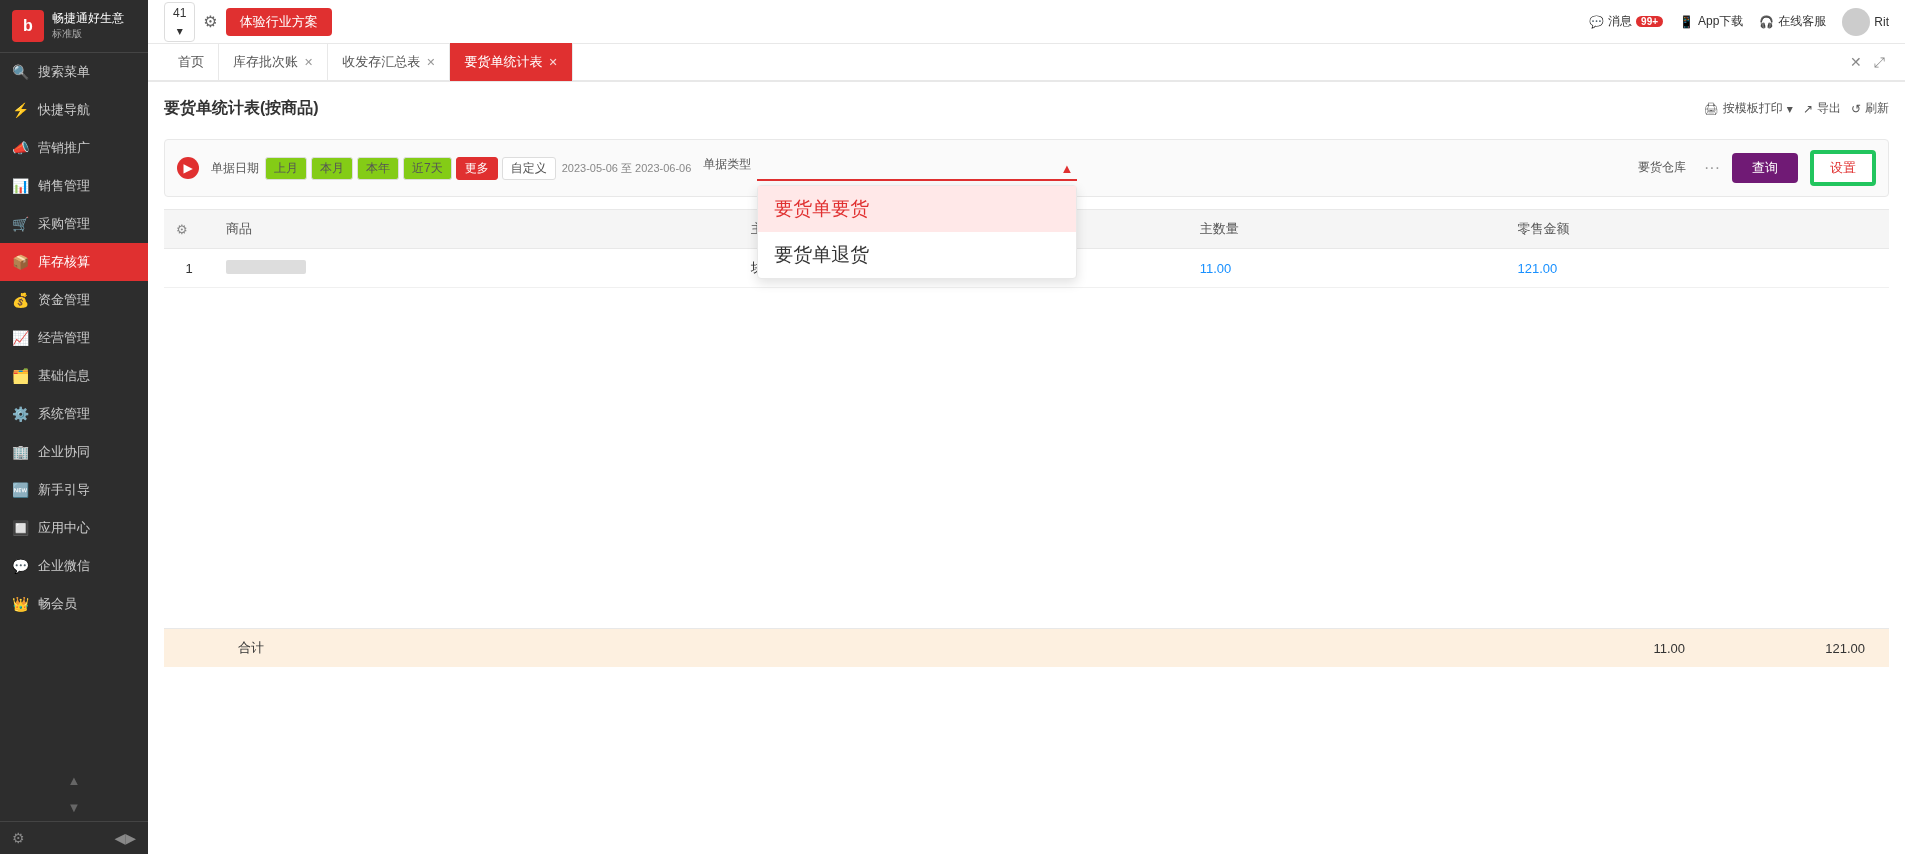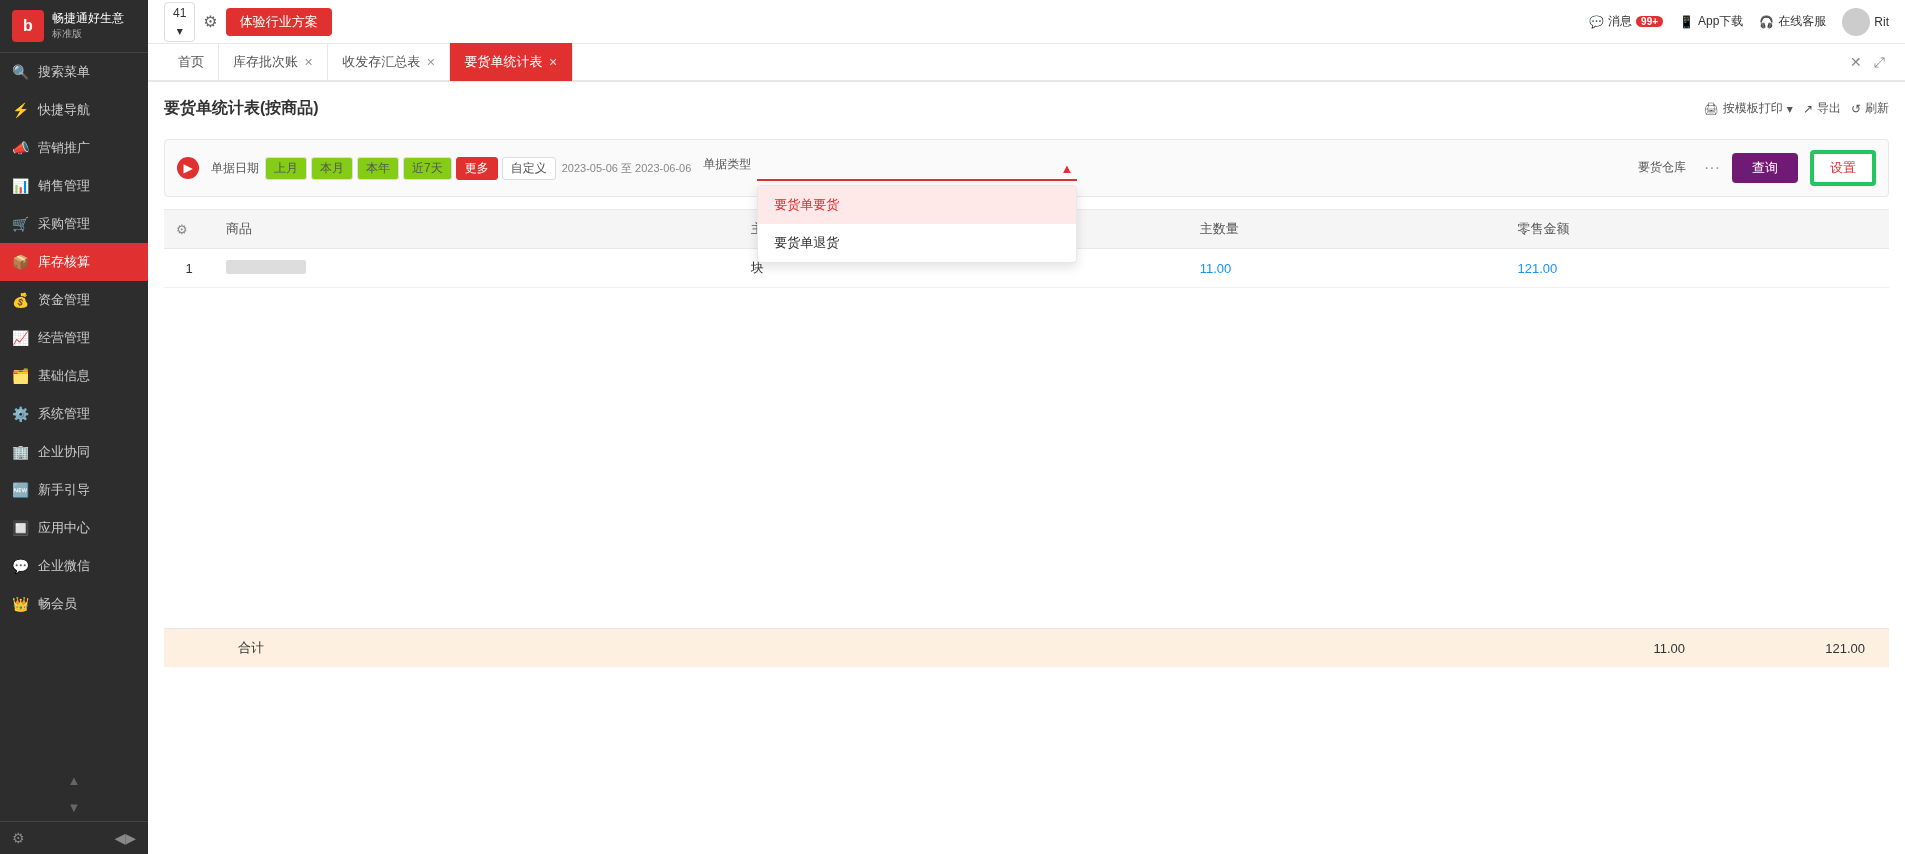--- a/index.html
+++ b/index.html
@@ -357,21 +357,21 @@
       width: 320px;
       background: white;
       border: 1px solid #e8e8e8;
       border-radius: 4px;
       box-shadow: 0 4px 12px rgba(0,0,0,0.12);
       z-index: 100;
     }
     .dropdown-item {
       padding: 10px 16px;
       cursor: pointer;
-      font-size: 13px;
+      font-size: 19px;
       color: #333;
     }
     .dropdown-item.selected { background: #ffe8e8; color: #e03030; }
 
     .warehouse-filter {
       display: flex;
       align-items: flex-start;
       gap: 18px;
     }
     .dots-btn {

